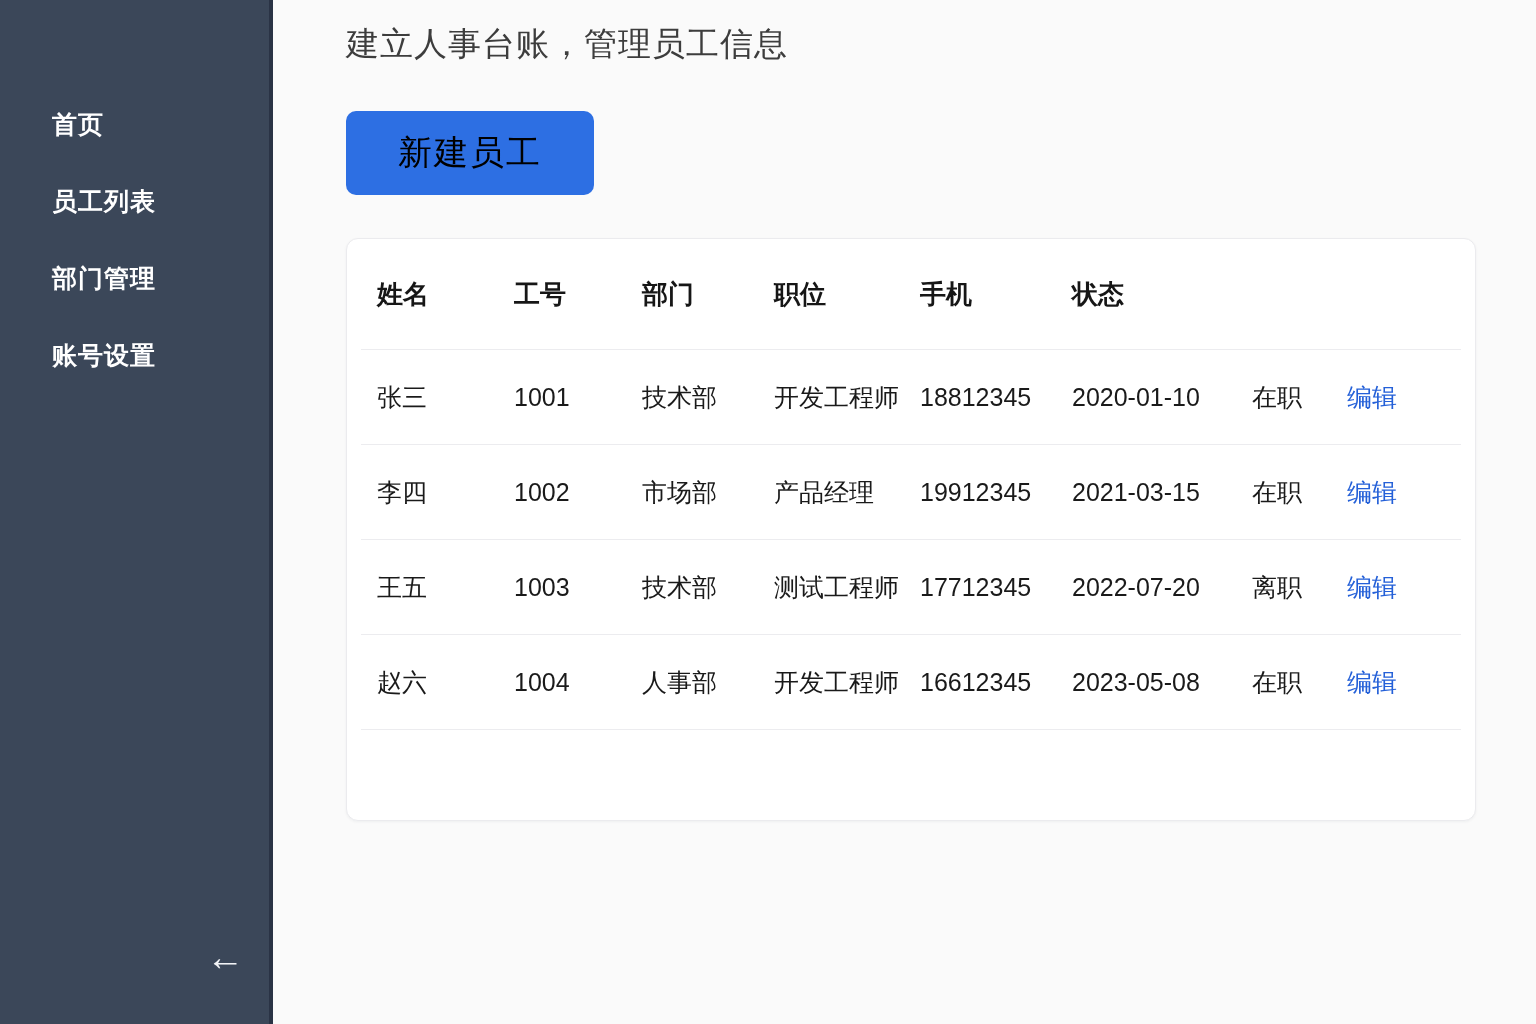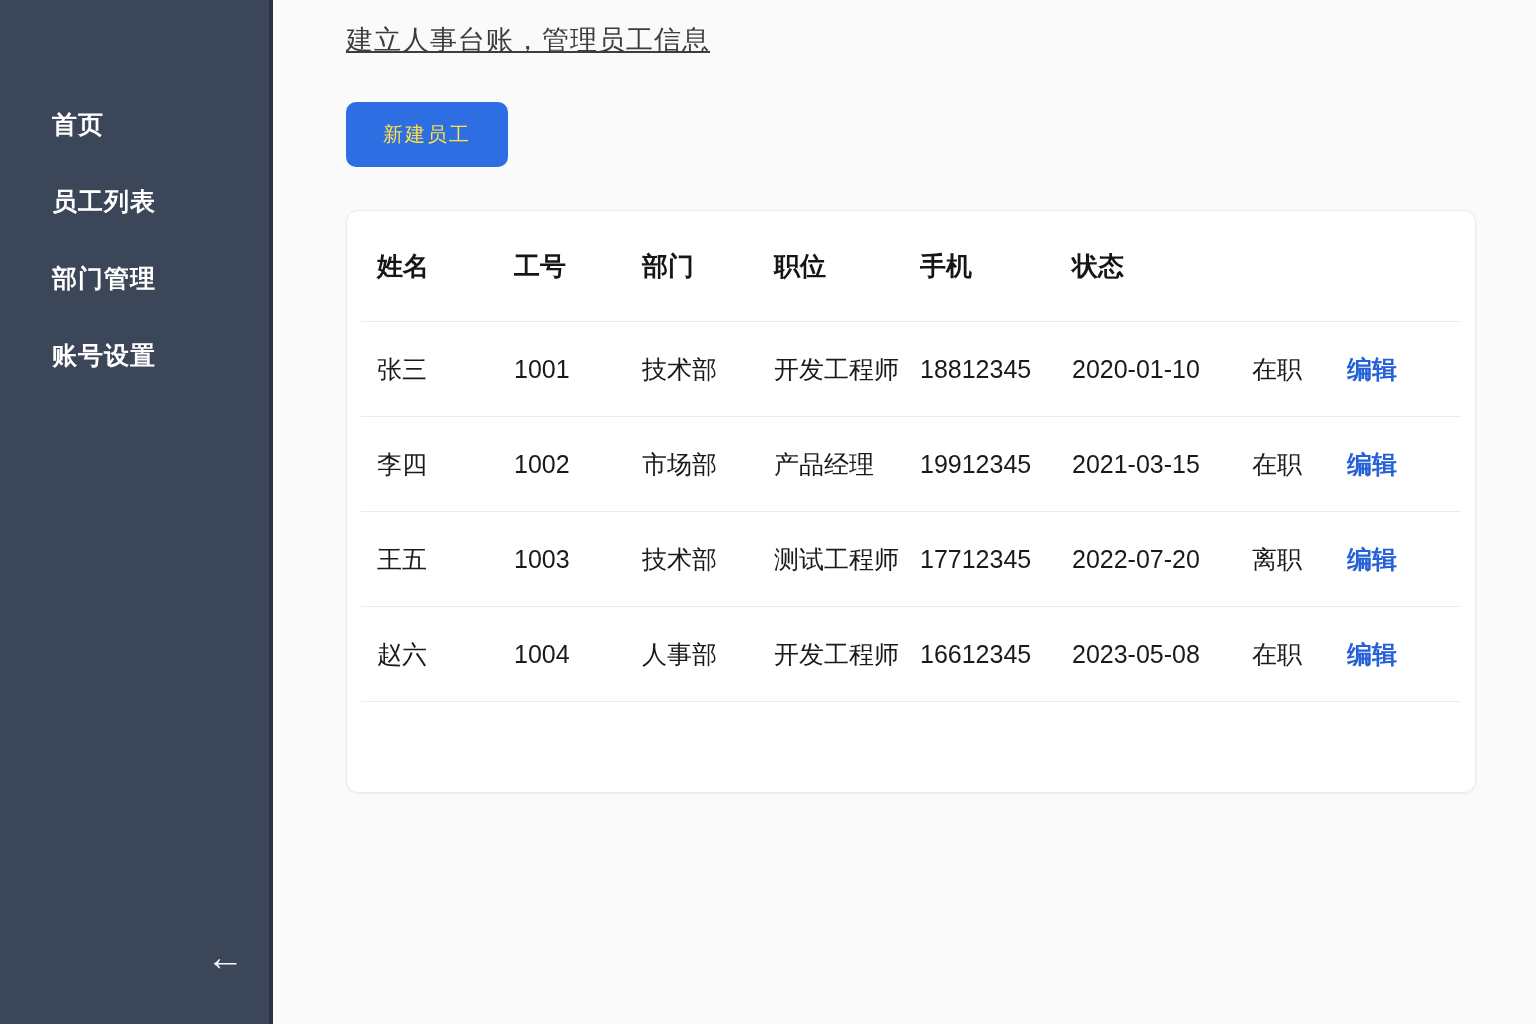--- a/index.html
+++ b/index.html
@@ -53,34 +53,33 @@
   .page-title {
     margin-top: 74px;
     font-size: 57px;
     line-height: 1.15;
     font-weight: 700;
     color: #121212;
     letter-spacing: 1px;
   }
   .page-subtitle {
     margin-top: 22px;
-    font-size: 27px;
+    font-size: 33px;
     color: #3d3d3d;
     letter-spacing: 1px;
-    text-decoration: underline;
   }
   .primary-btn {
     display: inline-block;
     margin-top: 44px;
     background: var(--accent-blue, #2d6fe3);
-    color: #fde047;
-    font-size: 20px;
+    color: #000000;
+    font-size: 34px;
     font-family: inherit;
     font-weight: 500;
-    padding: 19px 37px;
+    padding: 19px 52px;
     border: none;
     border-radius: 10px;
     cursor: pointer;
     letter-spacing: 2px;
   }
 
   
   .table-card {
     margin-top: 43px;
     width: 1130px;
@@ -104,21 +103,20 @@
     font-weight: 700;
     font-size: 26px;
     color: #161616;
   }
   .cell { white-space: nowrap; }
   .edit-link {
     color: var(--link-blue, #2460d8);
     cursor: pointer;
     text-decoration: none;
     font-size: 25px;
-    font-weight: bold;
   }
 </style>
 </head>
 <body>
 
 <aside class="sidebar">
   <nav class="nav">
     <div class="nav-item">首页</div>
     <div class="nav-item">员工列表</div>
     <div class="nav-item">部门管理</div>

